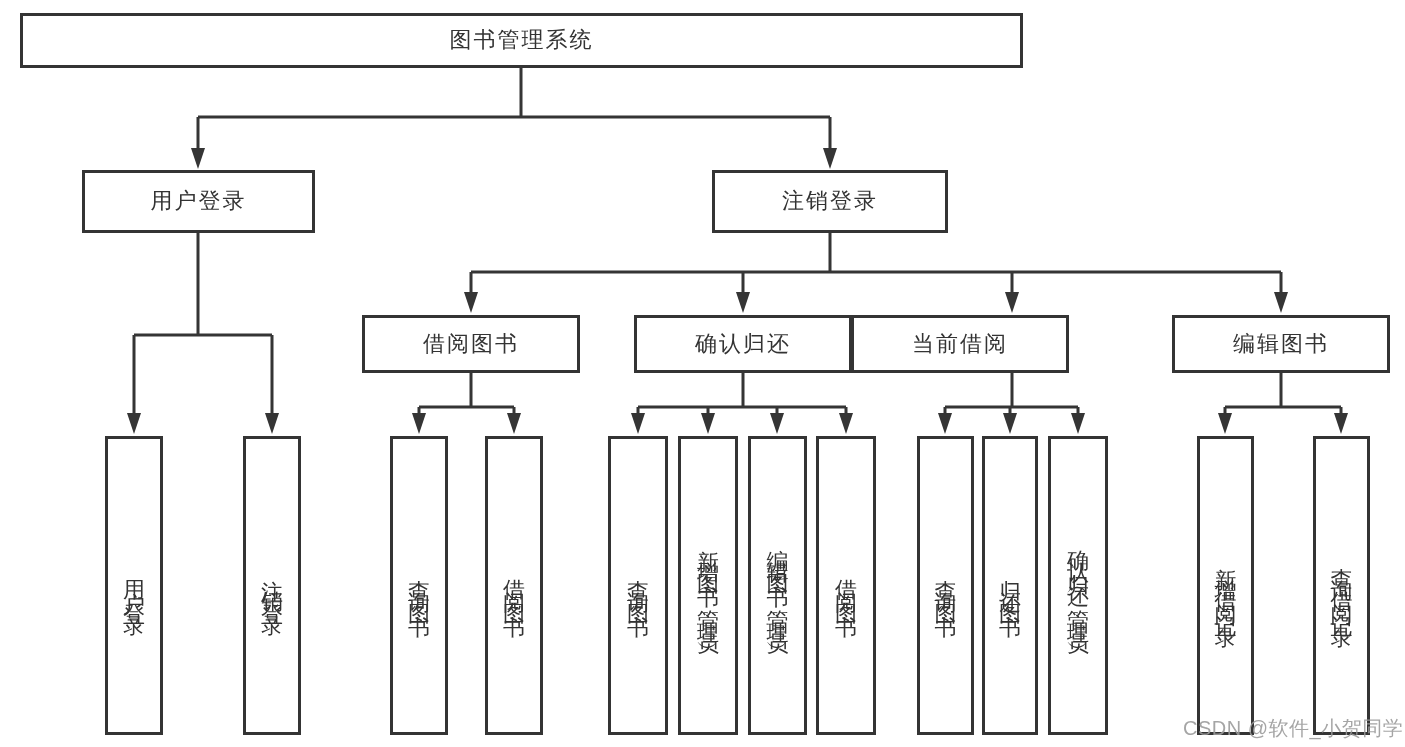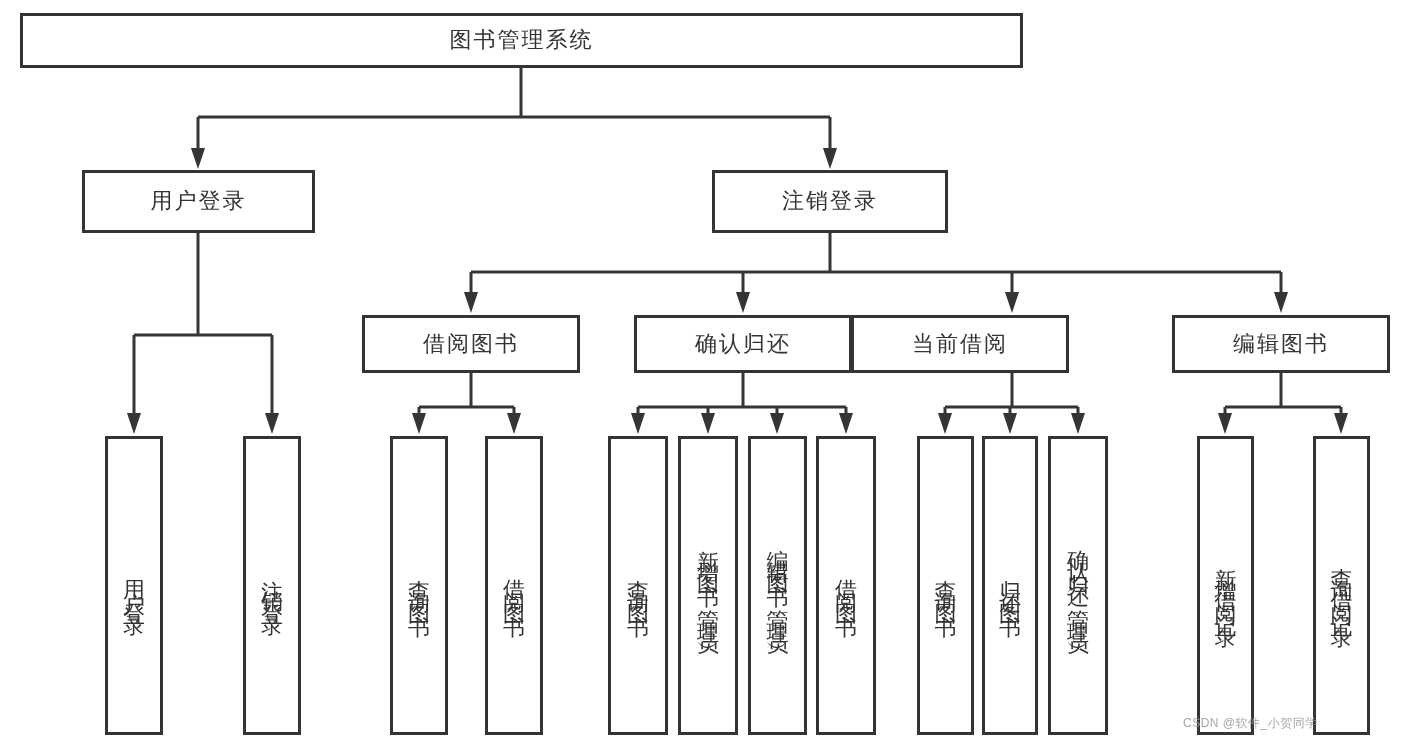--- a/index.html
+++ b/index.html
@@ -40,21 +40,21 @@
     writing-mode: vertical-rl;
     text-orientation: mixed;
     font-size: 22px;
     letter-spacing: 12px;
     line-height: 1;
   }
   .watermark {
     position: absolute;
     left: 1183px;
     top: 715px;
-    font-size: 12px;
+    font-size: 20px;
     letter-spacing: 0.5px;
     color: #9c9c9c;
     opacity: 0.9;
     white-space: nowrap;
   }
 </style>
 </head>
 <body>
 
 <div class="canvas">

